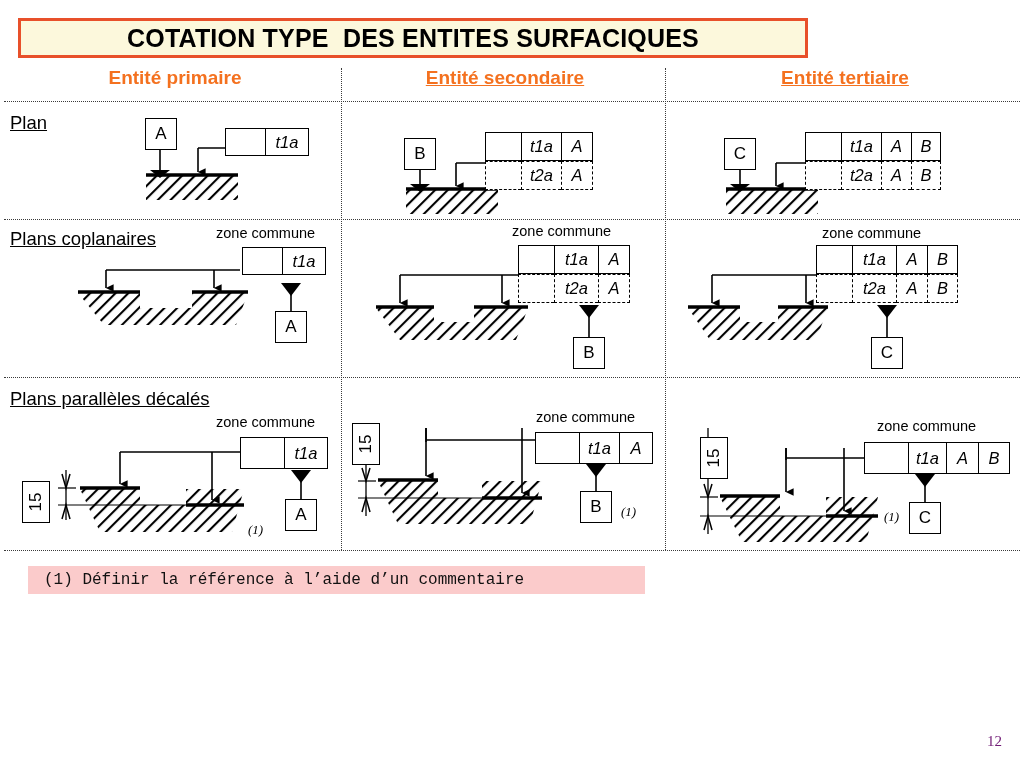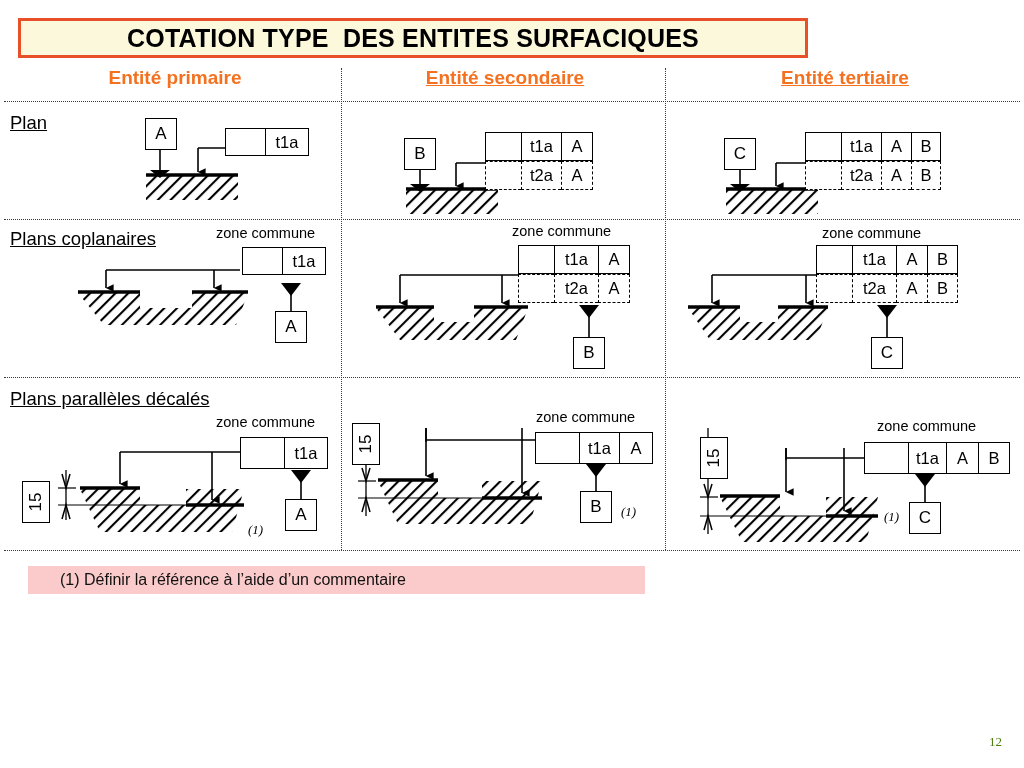--- a/index.html
+++ b/index.html
@@ -45,21 +45,21 @@
   
   .datum-box{
     position:absolute;border:1.6px solid #000;background:#fff;
     display:flex;align-items:center;justify-content:center;
     font-size:17px;box-sizing:border-box;
   }
   .zone-label{position:absolute;font-size:14.5px;color:#000;white-space:nowrap;}
   .note-mark{position:absolute;font-size:13px;font-family:"Liberation Serif",serif;font-style:italic;}
 
   
-  .fcf{position:absolute;display:flex;box-sizing:border-box;}
+  .fcf{position:absolute;display:flex;box-sizing:border-box;font-style:italic;}
   .fcf .cell{
     border:1.5px solid #000;border-right-width:0;
     display:flex;align-items:center;justify-content:center;
     font-size:16.5px;background:#fff;box-sizing:border-box;
   }
   .fcf .cell:last-child{border-right-width:1.5px;}
   .fcf.dashed .cell{border-style:dashed;border-width:1.6px;border-right-width:0;}
   .fcf.dashed .cell:last-child{border-right-width:1.6px;}
 
   
@@ -69,27 +69,27 @@
   
   .dim-box{
     position:absolute;border:1.6px solid #000;background:#fff;box-sizing:border-box;
     display:flex;align-items:center;justify-content:center;
   }
   .dim-box span{transform:rotate(-90deg);font-size:17px;display:block;}
 
   
   #footnote{
     position:absolute;left:28px;top:566px;width:617px;height:28px;
-    background:#FBCBCB;display:flex;align-items:center;padding-left:32px;
-    box-sizing:border-box;font-size:16px;color:#111;
+    background:#FBCBCB;display:flex;align-items:center;padding-left:16px;
+    box-sizing:border-box;font-size:16px;color:#111;font-family:Liberation Mono, monospace;
   }
 
   
   #page-number{
-    position:absolute;right:22px;bottom:18px;font-size:13px;color:#4d7c0f;
+    position:absolute;right:22px;bottom:18px;font-size:15px;color:#701a75;
     font-family:"Liberation Serif",serif;
   }
 </style>
 </head>
 <body>
 
 <div class="slide">
 
   <div id="title-bar">
     <span>COTATION TYPE  DES ENTITES SURFACIQUES</span>

